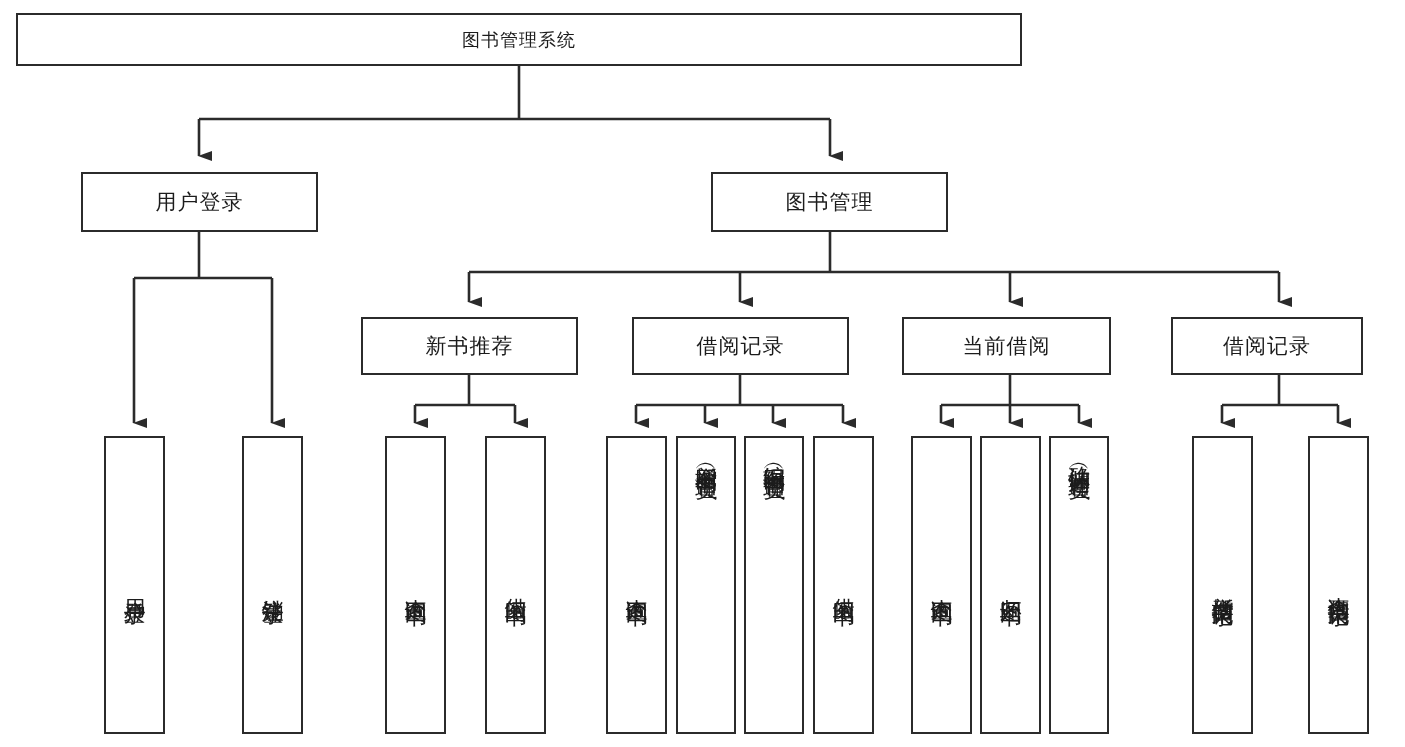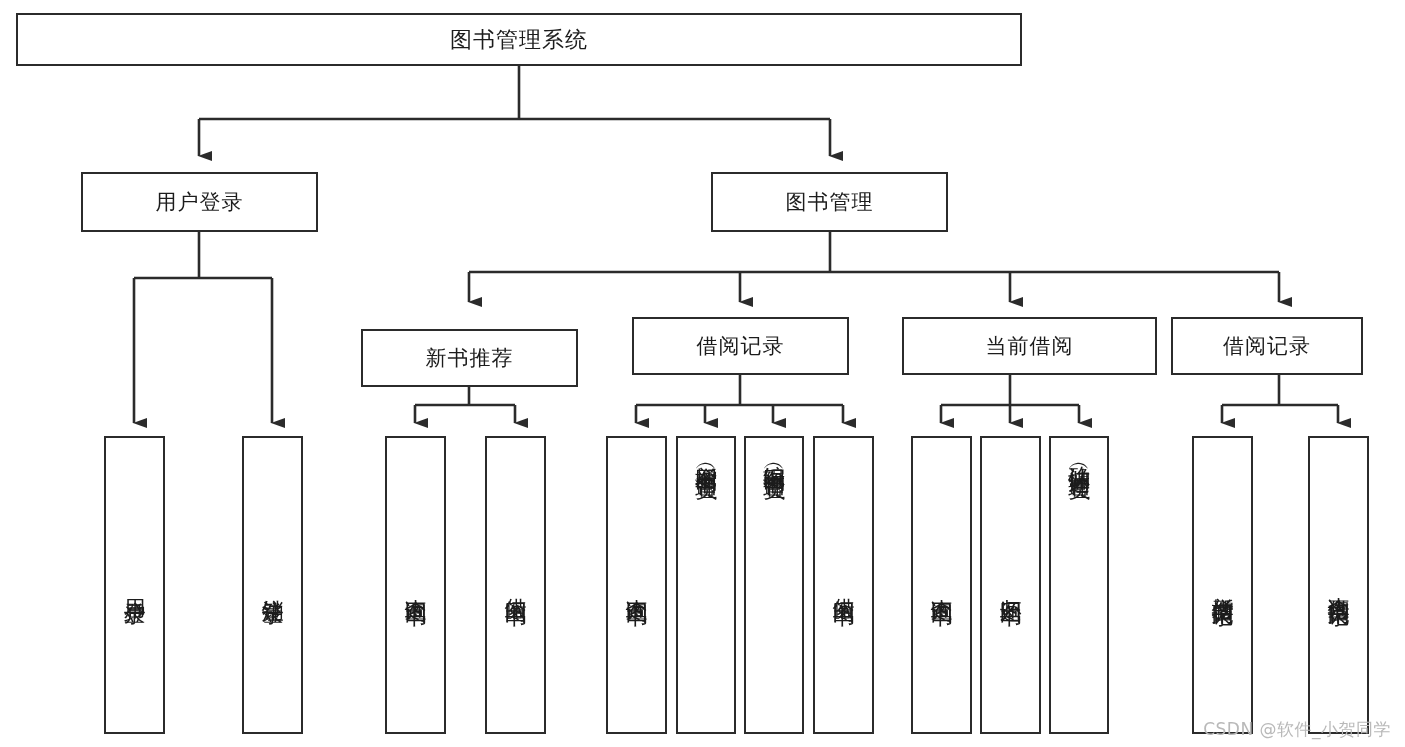--- a/index.html
+++ b/index.html
@@ -38,21 +38,21 @@
   }
   .node .label {
     color: #1c1c1c;
     font-size: 21px;
     line-height: 1.18;
     letter-spacing: 1px;
     white-space: nowrap;
     text-align: center;
   }
   
-  .node.root .label { font-size: 22px; }
+  .node.root .label { font-size: 18px; }
   
   .node.leaf {
     align-items: flex-start;
     justify-content: center;
     padding-top: 10px;
   }
   .node.leaf .label {
     writing-mode: vertical-rl;
     text-orientation: upright;
     -webkit-writing-mode: vertical-rl;
@@ -140,29 +140,29 @@
   </div>
 
   <div class="node" style="left:81px; top:172px; width:237px; height:60px;">
     <span class="label">用户登录</span>
   </div>
 
   <div class="node" style="left:711px; top:172px; width:237px; height:60px;font-family:Liberation Serif, serif;">
     <span class="label">图书管理</span>
   </div>
 
-  <div class="node" style="left:361px; top:317px; width:217px; height:58px;margin-top:12px;">
+  <div class="node" style="left:361px; top:317px; width:217px; height:58px;">
     <span class="label">新书推荐</span>
   </div>
 
   <div class="node" style="left:632px; top:317px; width:217px; height:58px;">
     <span class="label">借阅记录</span>
   </div>
 
-  <div class="node" style="left:902px; top:317px; width:255px; height:58px;">
+  <div class="node" style="left:902px; top:317px; width:209px; height:58px;">
     <span class="label">当前借阅</span>
   </div>
 
   <div class="node" style="left:1171px; top:317px; width:192px; height:58px;">
     <span class="label">借阅记录</span>
   </div>
 
   <div class="node leaf center-v" style="left:104px; top:436px; width:61px; height:298px;">
     <span class="label">用户登录</span>
   </div>
@@ -208,15 +208,14 @@
   </div>
 
   <div class="node leaf center-v" style="left:1192px; top:436px; width:61px; height:298px;">
     <span class="label">新增借阅记录</span>
   </div>
 
   <div class="node leaf center-v" style="left:1308px; top:436px; width:61px; height:298px;">
     <span class="label">查询借阅记录</span>
   </div>
 
-  <div id="watermark">CSDN @软件_小贺同学</div>
 
 </div>
 
 </body></html>

